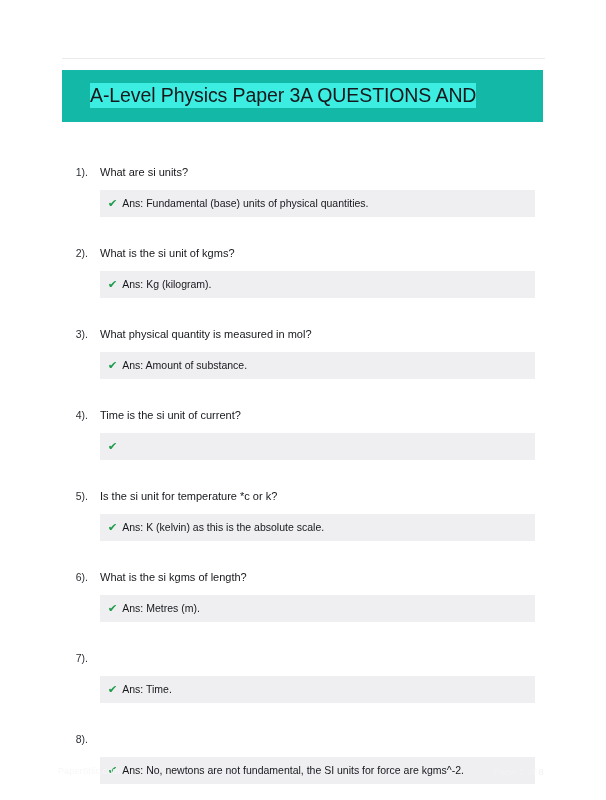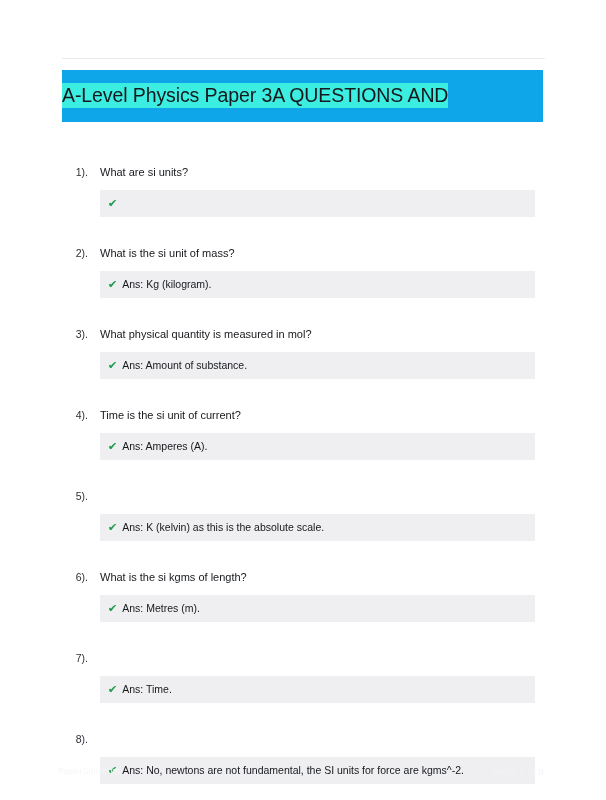--- a/index.html
+++ b/index.html
@@ -33,23 +33,23 @@
     height: 1px;
     background: #ebebee;
   }
 
   
   .title-block {
     position: absolute;
     left: 62px;
     top: 70px;
     width: 481px;
-    padding: 12px 12px 13px 0;
+    padding: 12px 12px 13px 28px;
     box-sizing: border-box;
-    background: #0ea5e9;
+    background: #14b8a6;
   }
   .title-text {
     margin: 0;
     font-size: 19.5px;
     line-height: 27px;
     font-weight: 400;
     color: #16181c;
     letter-spacing: -0.1px;
   }
   .title-text .hl {
@@ -157,26 +157,27 @@
   </div>
 
   <div class="qa-list" id="qa-list">
       <div class="qa-item">
         <div class="q-row">
           <div class="q-num">1).</div>
           <div class="q-text">What are si units?</div>
         </div>
         <div class="a-row">
           <span class="a-check">✔</span>
+          <span class="a-text">Ans: Fundamental (base) units of physical quantities.</span>
         </div>
       </div>
       <div class="qa-item">
         <div class="q-row">
           <div class="q-num">2).</div>
-          <div class="q-text">What is the si unit of mass?</div>
+          <div class="q-text">What is the si unit of kgms?</div>
         </div>
         <div class="a-row">
           <span class="a-check">✔</span>
           <span class="a-text">Ans: Kg (kilogram).</span>
         </div>
       </div>
       <div class="qa-item">
         <div class="q-row">
           <div class="q-num">3).</div>
           <div class="q-text">What physical quantity is measured in mol?</div>
@@ -186,26 +187,26 @@
           <span class="a-text">Ans: Amount of substance.</span>
         </div>
       </div>
       <div class="qa-item">
         <div class="q-row">
           <div class="q-num">4).</div>
           <div class="q-text">Time is the si unit of current?</div>
         </div>
         <div class="a-row">
           <span class="a-check">✔</span>
-          <span class="a-text">Ans: Amperes (A).</span>
         </div>
       </div>
       <div class="qa-item">
         <div class="q-row">
           <div class="q-num">5).</div>
+          <div class="q-text">Is the si unit for temperature *c or k?</div>
         </div>
         <div class="a-row">
           <span class="a-check">✔</span>
           <span class="a-text">Ans: K (kelvin) as this is the absolute scale.</span>
         </div>
       </div>
       <div class="qa-item">
         <div class="q-row">
           <div class="q-num">6).</div>
           <div class="q-text">What is the si kgms of length?</div>

